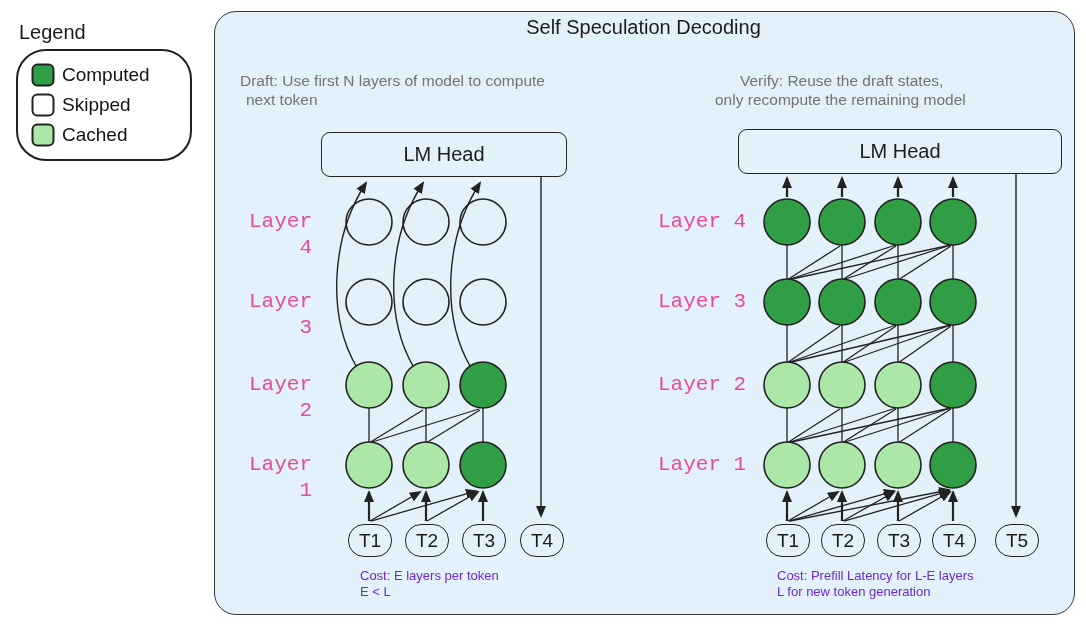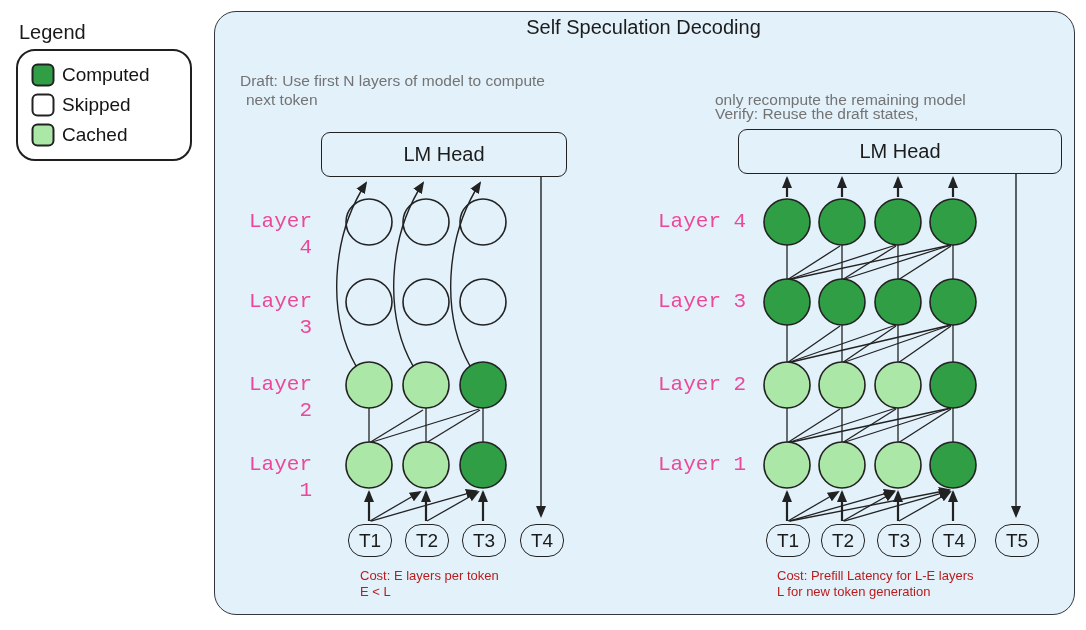--- a/index.html
+++ b/index.html
@@ -10,40 +10,40 @@
   .abs{position:absolute;}
   .main-box{
     left:214px;top:11px;width:859px;height:602px;
     background:#e3f1fa;border:1.5px solid #33373d;border-radius:22px;
   }
   .diagram-svg{left:0;top:0;width:1086px;height:630px;}
   .title{left:214px;top:16px;width:859px;text-align:center;font-size:20px;color:#1c1c1c;}
   .legend-title{left:19px;top:12px;font-size:20px;margin-top:9px;}
   .legend-box{
     left:16px;top:49px;width:176px;height:112px;background:#ffffff;
-    border:2px solid #1f1f1f;border-radius:19px;box-sizing:border-box;
+    border:2px solid #1f1f1f;border-radius:30px;box-sizing:border-box;
     display:flex;flex-direction:column;justify-content:space-evenly;padding:6px 0 6px 13px;
   }
   .legend-item{display:flex;align-items:center;gap:7px;}
   .legend-item span{font-size:19px;color:#141414;}
   .note{font-size:15.5px;color:#737373;white-space:nowrap;}
   .lmhead{
     border:1.6px solid #222;border-radius:9px;text-align:center;
     font-size:20px;color:#1c1c1c;background:transparent;box-sizing:border-box;
   }
   .lmhead-left{left:321px;top:132px;width:246px;height:45px;line-height:42px;}
   .lmhead-right{left:738px;top:129px;width:324px;height:45px;line-height:42px;}
   .layer-label{font-size:21px;color:#ec4899;height:26px;line-height:26px;font-family:Liberation Mono, monospace;}
   .ll-left{left:226px;width:86px;text-align:right;}
   .ll-right{left:658px;width:92px;text-align:left;}
   .token{
     width:42px;height:31px;line-height:31px;border:1.7px solid #222;border-radius:16px;
     text-align:center;font-size:19px;color:#1b1b1b;background:transparent;top:524px;
   }
-  .cost{font-size:13px;color:#b91c1c;line-height:16px;white-space:nowrap;}
+  .cost{font-size:13px;color:#6d28d9;line-height:16px;white-space:nowrap;}
 </style>
 </head>
 <body>
 
 <div class="abs main-box"></div>
 
 <svg class="abs diagram-svg" viewBox="0 0 1086 630" xmlns="http://www.w3.org/2000/svg">
   <defs>
     <marker id="ah" markerUnits="userSpaceOnUse" markerWidth="12" markerHeight="10" refX="10" refY="5" orient="auto">
       <path d="M0,0 L12,5 L0,10 z" fill="#222"></path>
@@ -182,21 +182,21 @@
     <svg width="24" height="24">
         <rect x="1.5" y="1.5" width="21" height="21" rx="5" stroke="#222" stroke-width="2" fill="#abe7a6"></rect>
       </svg>
     <span>Cached</span>
   </div>
 </div>
 
 <div class="abs title">Self Speculation Decoding</div>
 <div class="abs note" style="left:240px;top:72px;">Draft: Use first N layers of model to compute</div>
 <div class="abs note" style="left:246px;top:91px;">next token</div>
-<div class="abs note" style="left:715px;top:72px;margin-top:33px;">Verify: Reuse the draft states,</div>
+<div class="abs note" style="left:740px;top:72px;">Verify: Reuse the draft states,</div>
 <div class="abs note" style="left:715px;top:91px;">only recompute the remaining model</div>
 
 <div class="abs lmhead lmhead-left">LM Head</div>
 <div class="abs lmhead lmhead-right">LM Head</div>
 
 <div class="abs layer-label ll-left" style="top:209px;">Layer 4</div>
 <div class="abs layer-label ll-left" style="top:289px;">Layer 3</div>
 <div class="abs layer-label ll-left" style="top:372px;">Layer 2</div>
 <div class="abs layer-label ll-left" style="top:452px;">Layer 1</div>
 <div class="abs layer-label ll-right" style="top:209px;">Layer 4</div>

